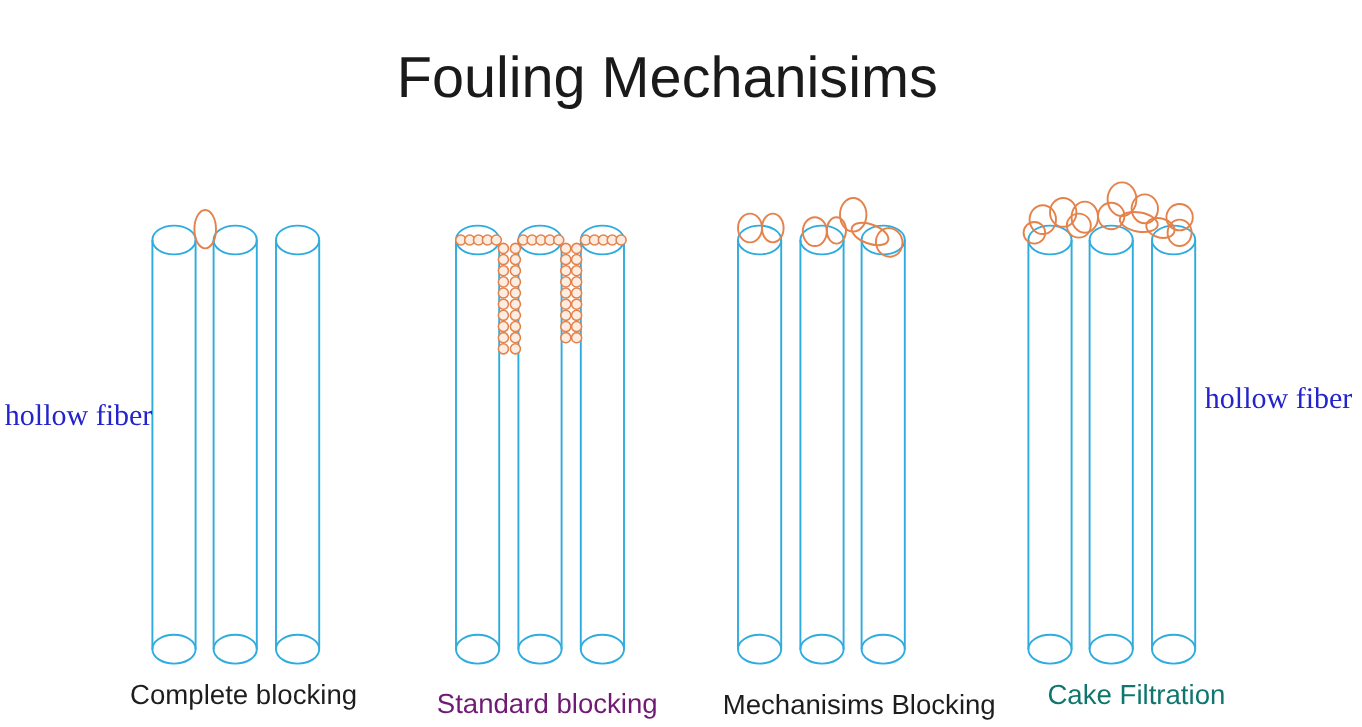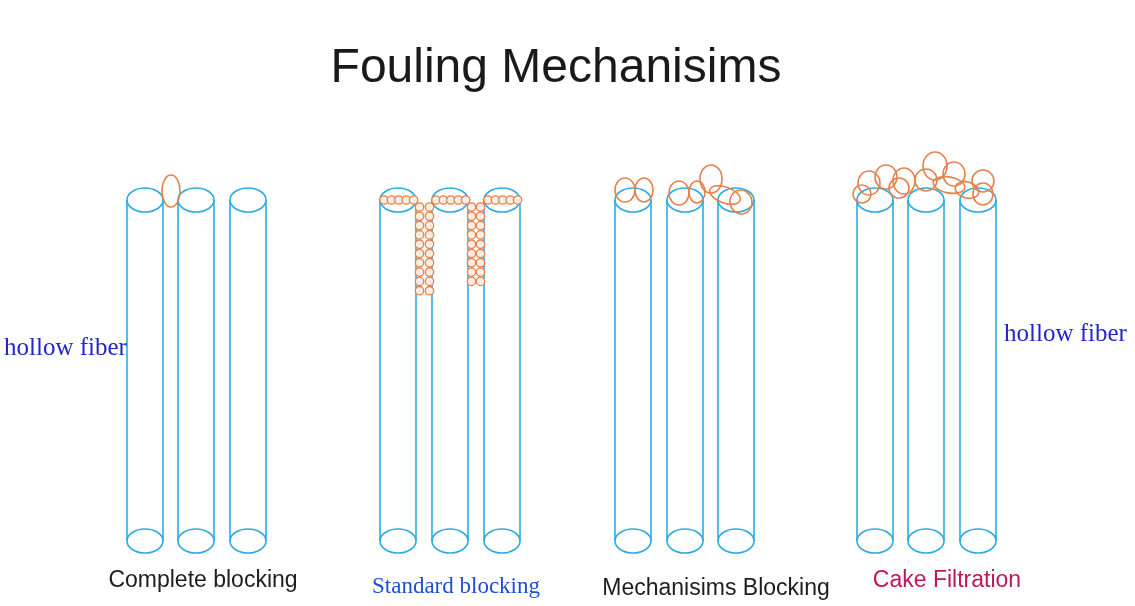--- a/index.html
+++ b/index.html
@@ -165,16 +165,16 @@
   </svg>
 
 <div class="page-title" style="color: rgb(26, 26, 26);">Fouling Mechanisims</div>
 
 <div class="side-label left" style="color: rgb(36, 36, 204);">hollow fiber</div>
 
 <div class="side-label right" style="color: rgb(36, 36, 204);">hollow fiber</div>
 
 <div id="labels-layer">
     <div class="group-label" style="left: 203px; top: 566px; color: rgb(29, 29, 29);">Complete blocking</div>
-    <div class="group-label" style="left: 456px; top: 573px; color: #1d4ed8; font-family: Liberation Serif, serif;">Standard blocking</div>
+    <div class="group-label" style="left: 456px; top: 573px; color: #701a75;">Standard blocking</div>
     <div class="group-label" style="left: 716px; top: 574px; color: rgb(29, 29, 29);">Mechanisims Blocking</div>
-    <div class="group-label" style="left: 947px; top: 566px; color: #be185d;">Cake Filtration</div>
+    <div class="group-label" style="left: 947px; top: 566px; color: #0f766e;">Cake Filtration</div>
   </div>
 
 </body></html>

